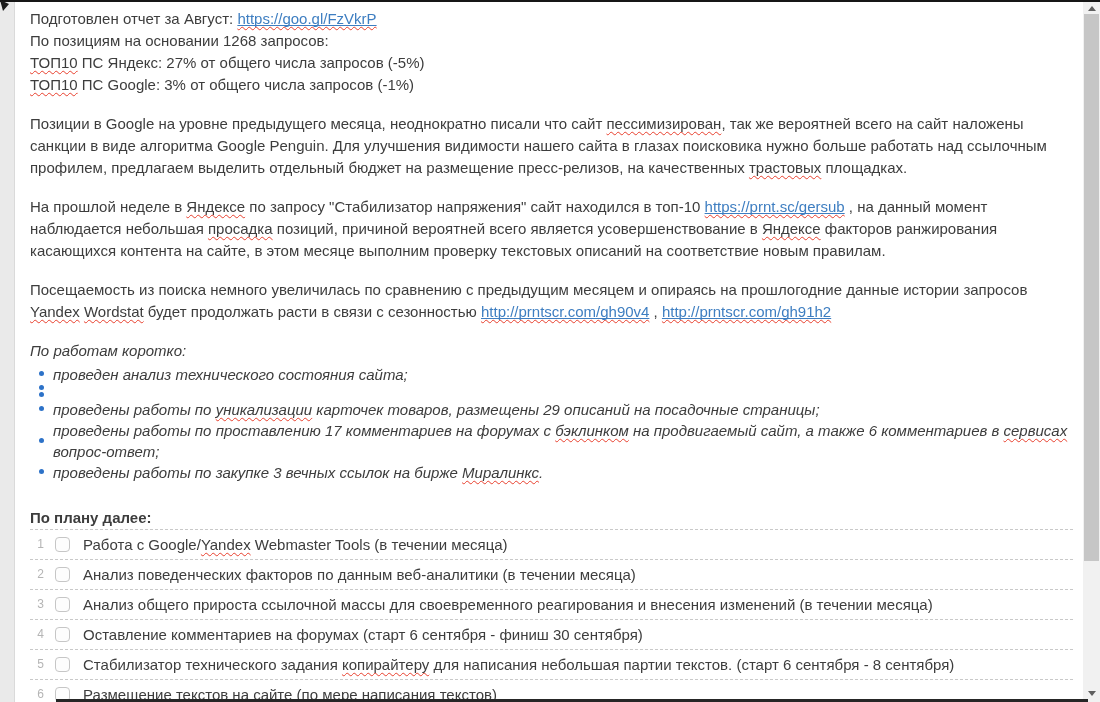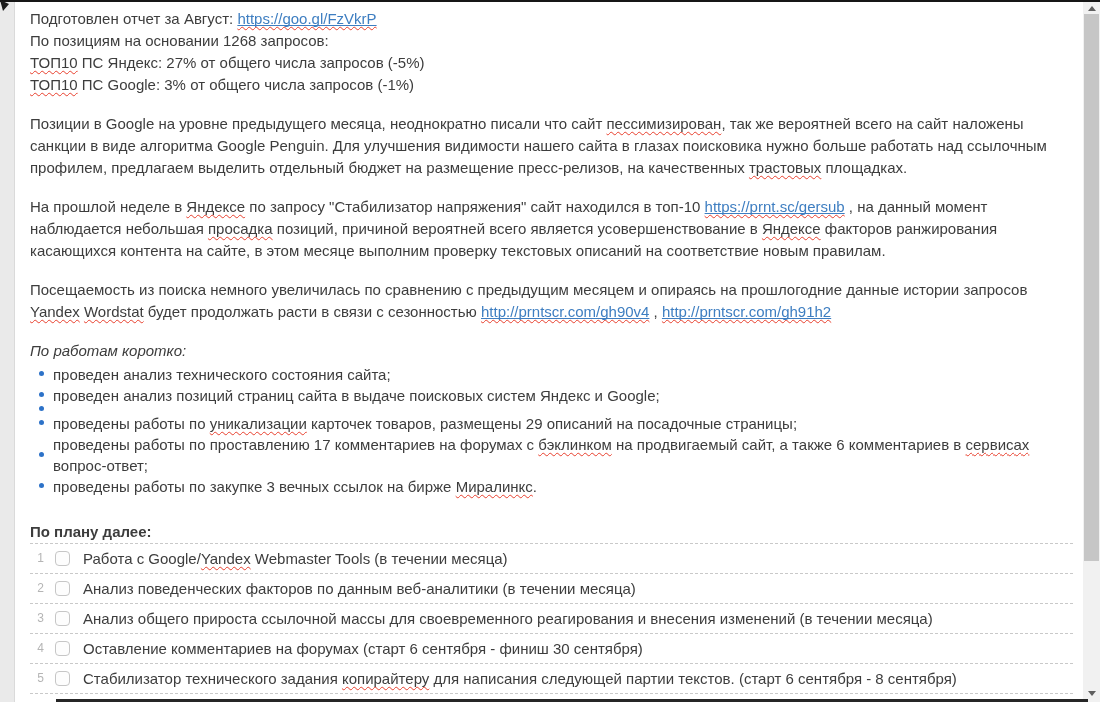--- a/index.html
+++ b/index.html
@@ -9,21 +9,21 @@
   .left-edge{position:absolute;top:0;left:0;bottom:0;width:14px;background:#eaeaea;border-right:1px solid #dadada;}
   .content{position:absolute;left:15px;top:2px;right:17px;bottom:0;padding:6px 10px 16px 15px;overflow:hidden;line-height:22px;}
   .para{margin:0 0 17px 0;}
   .intro .line{display:block;}
   a.link, .link{color:#3e7ec1;text-decoration:underline;cursor:pointer;}
   .misspell{text-decoration:underline;text-decoration-style:wavy;text-decoration-color:#e8402e;
     text-decoration-thickness:1px;text-underline-offset:2px;text-decoration-skip-ink:none;}
   .misspell a.link{text-underline-offset:1px;}
   .italic{}
   .works-heading{margin:0 0 2px 0;font-style:italic;}
-  .bullets{margin:0;}
+  .bullets{margin:0;font-style:italic;}
   .bullet-row{display:flex;align-items:baseline;line-height:21px;}
   .dot{flex:0 0 auto;width:5px;height:5px;border-radius:50%;background:#2d72c8;margin:0 9px 2px 9px;align-self:center;}
   .plan-heading{font-weight:bold;margin:24px 0 0 0;}
   .checklist{margin:0;}
   .check-row{display:flex;align-items:center;border-top:1px dashed #c9c9c9;padding:7px 0;line-height:15px;}
   .checklist .check-row:first-child{margin-top:0;}
   .num{flex:0 0 14px;text-align:right;color:#b5b5b5;font-size:12px;margin-right:11px;}
   .checkbox{flex:0 0 13px;width:13px;height:13px;border:1px solid #c6c6c6;border-radius:4px;background:#fdfdfd;
     margin-right:13px;cursor:pointer;}
   .check-text{flex:1 1 auto;}
@@ -60,21 +60,20 @@
 
   <div class="works-heading">По работам коротко:</div>
 
   <div class="bullets">
     <div class="bullet-row">
         <span class="dot"></span>
         <span class="bullet-text"><span class="">проведен анализ технического состояния сайта;</span></span>
       </div>
     <div class="bullet-row">
         <span class="dot"></span>
-        <span class="bullet-text"><span class="">проведен анализ позиций страниц сайта в выдаче поисковых систем Яндекс и Google;</span></span>
       </div>
     <div class="bullet-row">
         <span class="dot"></span>
       </div>
     <div class="bullet-row">
         <span class="dot"></span>
         <span class="bullet-text"><span class="">проведены работы по </span><span class="misspell">уникализации</span><span class=""> карточек товаров, размещены 29 описаний на посадочные страницы;</span></span>
       </div>
     <div class="bullet-row">
         <span class="dot"></span>
@@ -105,21 +104,21 @@
       <span class="check-text"><span class="">Анализ общего прироста ссылочной массы для своевременного реагирования и внесения изменений </span><span class="italic">(в течении месяца)</span></span>
     </div>
     <div class="check-row">
       <span class="num">4</span>
       <span class="checkbox"></span>
       <span class="check-text"><span class="">Оставление комментариев на форумах </span><span class="italic">(старт 6 сентября - финиш 30 сентября)</span></span>
     </div>
     <div class="check-row">
       <span class="num">5</span>
       <span class="checkbox"></span>
-      <span class="check-text"><span class="">Стабилизатор технического задания </span><span class="misspell">копирайтеру</span><span class=""> для написания следующей партии текстов. </span><span class="italic">(старт 6 сентября - 8 сентября)</span></span>
+      <span class="check-text"><span class="">Стабилизатор технического задания </span><span class="misspell">копирайтеру</span><span class=""> для написания небольшая партии текстов. </span><span class="italic">(старт 6 сентября - 8 сентября)</span></span>
     </div>
     <div class="check-row">
       <span class="num">6</span>
       <span class="checkbox"></span>
       <span class="check-text"><span class="">Размещение текстов на сайте </span><span class="italic">(по мере написания текстов)</span></span>
     </div>
   </div>
 
 </div>
 

